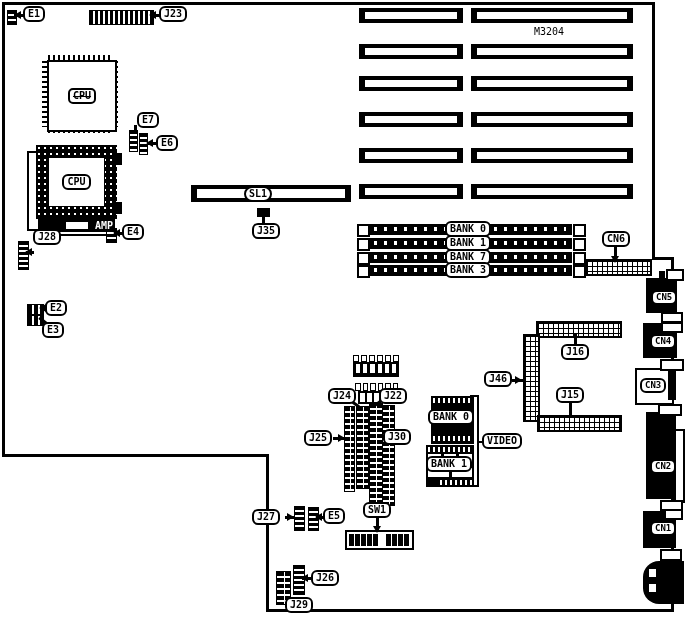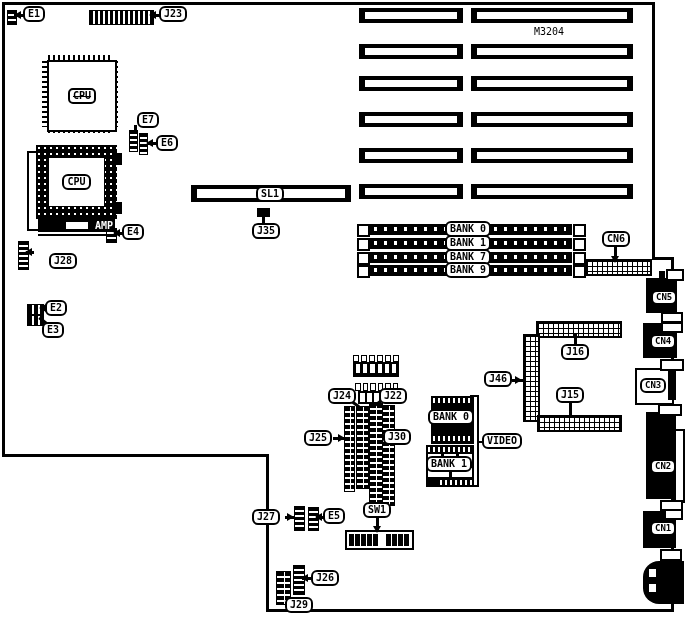--- a/index.html
+++ b/index.html
@@ -97,37 +97,37 @@
   <div class="line" style="left:38px;top:234px;width:77px;height:2px;"></div>
 
   <div class="ladder" style="left:106px;top:228px;width:9px;height:13px;"></div>
   <div class="ptr" style="left:114px;top:232px;width:9px;height:3px;"></div>
   <div class="tri tri-l" style="left:113px;top:229px;"></div>
   <div class="callout" style="left:122px;top:224px;">E4</div>
 
   <div class="ladder" style="left:18px;top:241px;width:9px;height:27px;"></div>
   <div class="ptr" style="left:26px;top:251px;width:8px;height:3px;"></div>
   <div class="tri tri-l" style="left:25px;top:248px;"></div>
-  <div class="callout" style="left:33px;top:253px;margin-left:16px;">J28</div>
+  <div class="callout" style="left:33px;top:229px;">J28</div>
 
   <div class="abs" style="left:27px;top:304px;width:15px;height:9px;z-index:10;border:1px solid #000;
               background:repeating-linear-gradient(90deg,#000 0 4px,#fff 4px 6px);"></div>
   <div class="ptr" style="left:40px;top:307px;width:7px;height:3px;"></div>
   <div class="tri tri-l" style="left:39px;top:304px;"></div>
   <div class="callout" style="left:45px;top:300px;">E2</div>
 
   <div class="abs" style="left:27px;top:315px;width:15px;height:9px;z-index:10;border:1px solid #000;
               background:repeating-linear-gradient(90deg,#000 0 4px,#fff 4px 6px);"></div>
   <div class="ptr" style="left:38px;top:320px;width:12px;height:3px;transform:rotate(38deg);"></div>
   <div class="callout" style="left:42px;top:322px;">E3</div>
 
   <div class="slot" style="left:191px;top:185px;width:160px;height:17px;">
     <div class="stripe"></div>
   </div>
-  <div class="callout" style="left:256px;top:186px;">SL1</div>
+  <div class="callout" style="left:244px;top:186px;border-radius:8px;">SL1</div>
   <div class="blk" style="left:257px;top:208px;width:13px;height:9px;"></div>
   <div class="ptr" style="left:262px;top:216px;width:3px;height:9px;"></div>
   <div class="callout" style="left:252px;top:223px;">J35</div>
 
   <div class="slot" style="left:359px;top:8px;width:104px;height:15px;">
       <div class="stripe"></div>
     </div>
   <div class="slot" style="left:359px;top:44px;width:104px;height:15px;">
       <div class="stripe"></div>
     </div>
@@ -180,21 +180,21 @@
     </div>
   <div class="simmcap" style="left:573px;top:252px;width:9px;height:9px;"></div>
   <div class="simmcap" style="left:357px;top:265px;width:9px;height:9px;"></div>
   <div class="simmbar" style="left:368px;top:265px;width:204px;height:11px;">
       <div class="dash"></div>
     </div>
   <div class="simmcap" style="left:573px;top:265px;width:9px;height:9px;"></div>
   <div class="callout" style="left:445px;top:221px;">BANK 0</div>
   <div class="callout" style="left:445px;top:235px;">BANK 1</div>
   <div class="callout" style="left:445px;top:249px;">BANK 7</div>
-  <div class="callout" style="left:445px;top:262px;">BANK 9</div>
+  <div class="callout" style="left:445px;top:262px;">BANK 3</div>
 
   <div class="callout" style="left:602px;top:231px;">CN6</div>
   <div class="ptr" style="left:614px;top:246px;width:3px;height:14px;"></div>
   <div class="tri tri-d" style="left:611px;top:256px;"></div>
   <div class="xgrid" style="left:585px;top:259px;width:63px;height:13px;"></div>
 
   <div class="xgrid" style="left:536px;top:321px;width:82px;height:13px;"></div>
   <div class="ptr" style="left:574px;top:333px;width:3px;height:13px;"></div>
   <div class="callout" style="left:561px;top:344px;">J16</div>
 

